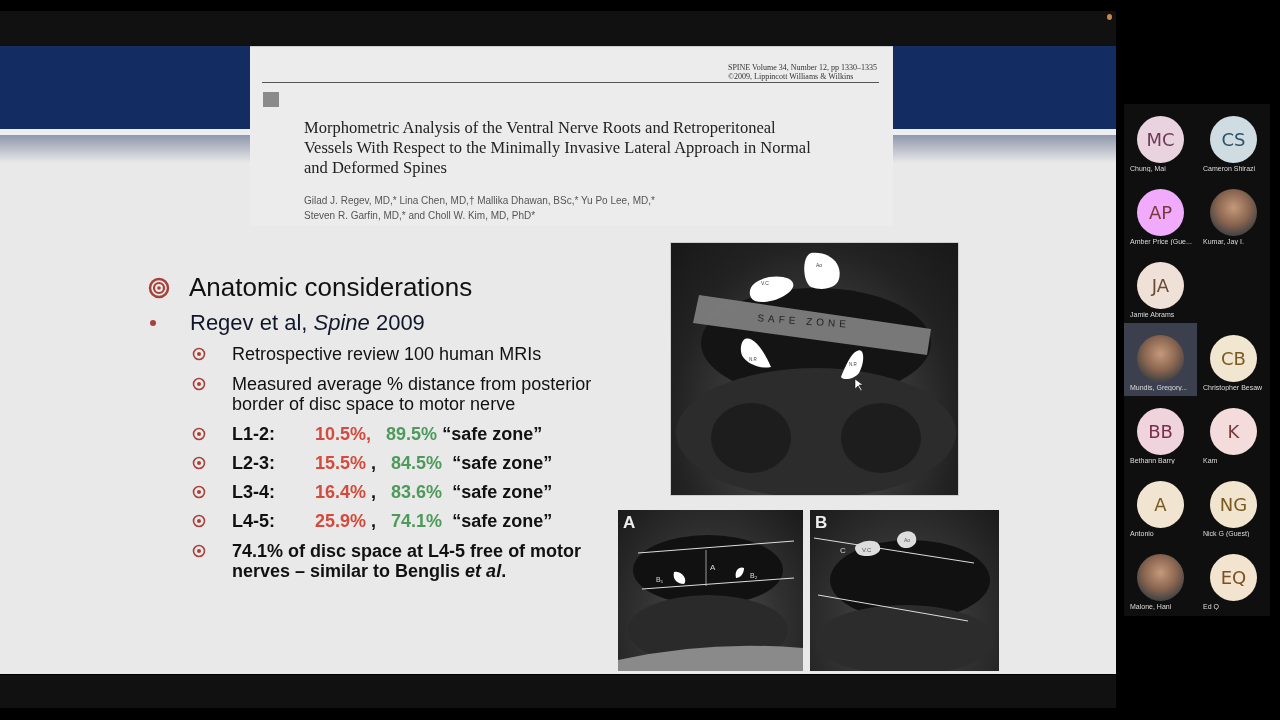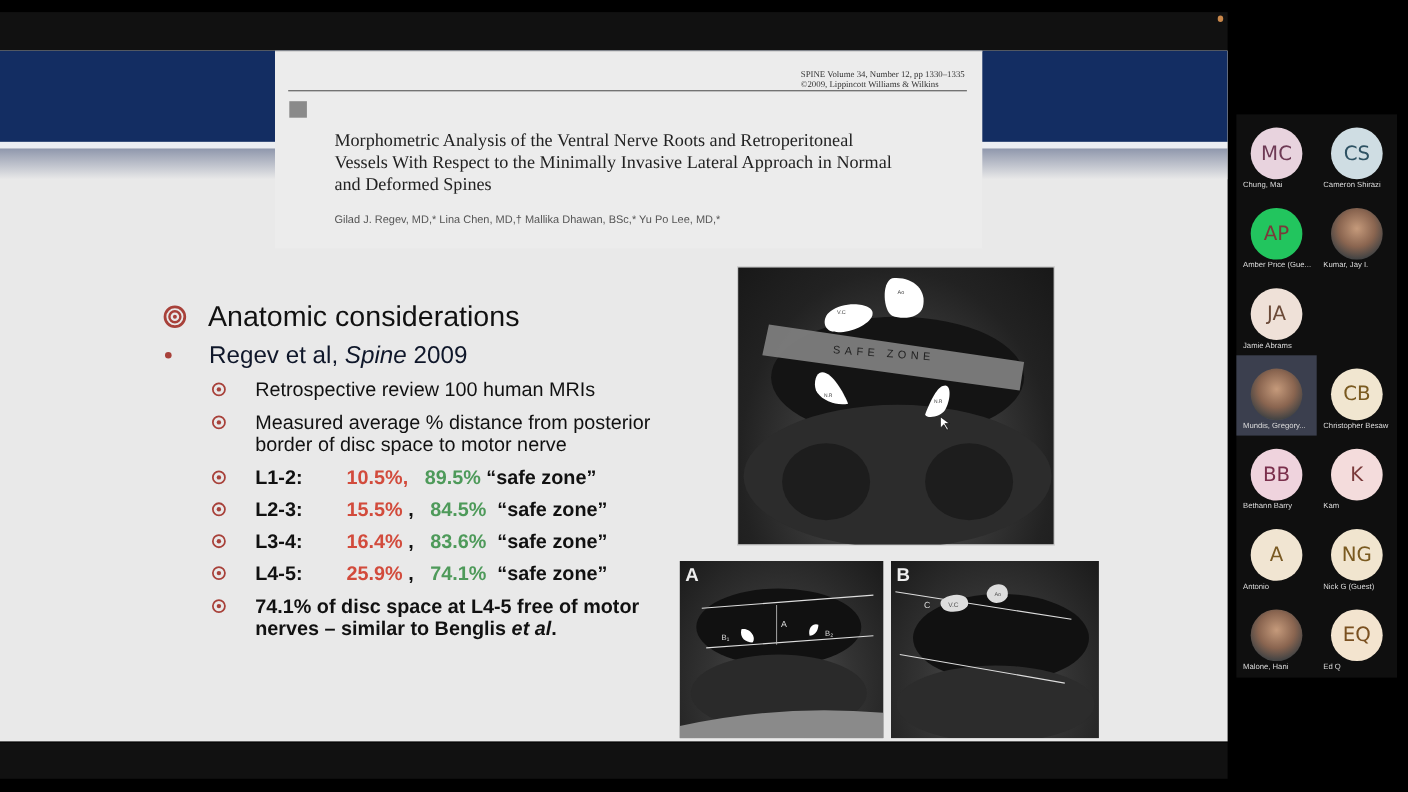--- a/index.html
+++ b/index.html
@@ -65,20 +65,21 @@
     <div class="paper">
       <div class="paper-journal">
         <div>SPINE Volume 34, Number 12, pp 1330–1335</div>
         <div>©2009, Lippincott Williams &amp; Wilkins</div>
       </div>
       <div class="paper-rule"></div>
       <div class="paper-square"></div>
       <div class="paper-title">Morphometric Analysis of the Ventral Nerve Roots and Retroperitoneal Vessels With Respect to the Minimally Invasive Lateral Approach in Normal and Deformed Spines</div>
       <div class="paper-authors">
         <div>Gilad J. Regev, MD,* Lina Chen, MD,† Mallika Dhawan, BSc,* Yu Po Lee, MD,*</div>
+        <div>Steven R. Garfin, MD,* and Choll W. Kim, MD, PhD*</div>
       </div>
     </div>
 
     <div class="l1">
       <svg class="bullet" viewBox="0 0 22 22">
         <circle cx="11" cy="11" r="9" fill="none" stroke="#a8413a" stroke-width="2.5"></circle>
         <circle cx="11" cy="11" r="5" fill="none" stroke="#a8413a" stroke-width="2.2"></circle>
         <circle cx="11" cy="11" r="1.8" fill="#a8413a"></circle>
       </svg>
       <span class="txt">Anatomic considerations</span>
@@ -198,21 +199,21 @@
   <div class="participants" id="gallery">
       <div class="tile" style="left: 73px; top: 0px;">
         <div class="avatar" style="background: rgb(207, 221, 227); color: rgb(46, 82, 99);">CS</div>
         <div class="pname">Cameron Shirazi</div>
       </div>
       <div class="tile" style="left: 0px; top: 0px;">
         <div class="avatar" style="background: rgb(232, 211, 222); color: rgb(110, 58, 85);">MC</div>
         <div class="pname">Chung, Mai</div>
       </div>
       <div class="tile" style="left: 0px; top: 73px;">
-        <div class="avatar" style="background: #22c55e; color: rgb(122, 58, 58); text-align: center;">AP</div>
+        <div class="avatar" style="background: #f0abfc; color: rgb(122, 58, 58); text-align: center;">AP</div>
         <div class="pname">Amber Price (Gue...</div>
       </div>
       <div class="tile" style="left: 73px; top: 73px;">
         <div class="avatar photo"></div>
         <div class="pname">Kumar, Jay I.</div>
       </div>
       <div class="tile" style="left: 0px; top: 146px;">
         <div class="avatar" style="background: rgb(239, 225, 216); color: rgb(107, 74, 56);">JA</div>
         <div class="pname">Jamie Abrams</div>
       </div>

